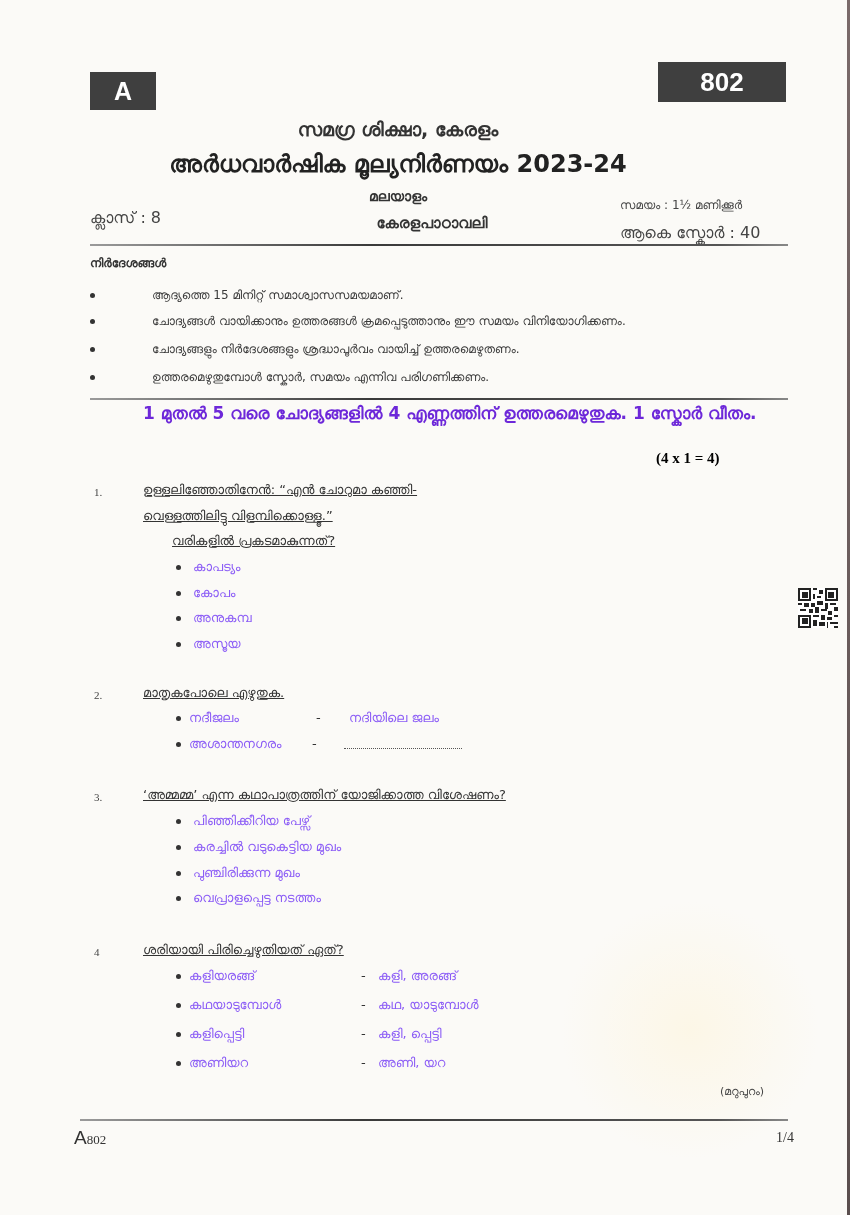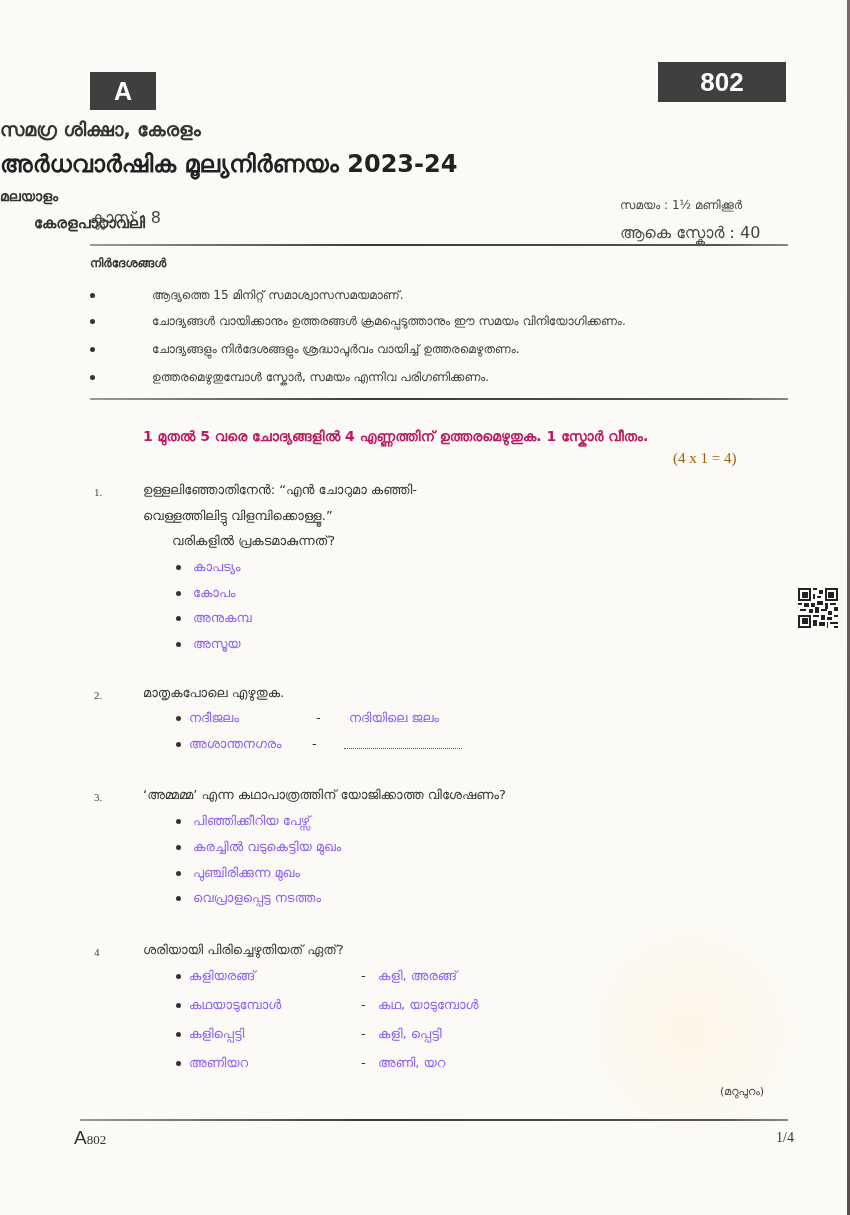--- a/index.html
+++ b/index.html
@@ -9,37 +9,37 @@
     font-family: "DejaVu Sans", "Liberation Sans", sans-serif;
     color: #2a2a2a;
     position: relative;
   }
   .page-edge { position: absolute; right: 0; top: 0; width: 3px; height: 1215px; background: linear-gradient(#7a6a6a, #5a4e4e); }
   .warm { position: absolute; left: 560px; top: 900px; width: 260px; height: 260px; background: radial-gradient(circle, rgba(255,240,200,0.35), rgba(255,240,200,0) 70%); }
   .badge { position: absolute; background: #3f3f3f; color: #fff; font-family: "Liberation Sans", sans-serif; font-weight: bold; display: flex; align-items: center; justify-content: center; }
   .badge-a { left: 90px; top: 72px; width: 66px; height: 38px; font-size: 25px; }
   .badge-code { left: 658px; top: 62px; width: 128px; height: 40px; font-size: 26px; }
   .abs { position: absolute; white-space: nowrap; }
-  .center { left: 0; width: 776px; text-align: left; }
+  .center { left: 10px; width: 776px; text-align: center; }
   .org { top: 118px; font-size: 19px; font-weight: bold; color: #333; }
   .title { top: 150px; font-size: 24px; font-weight: bold; color: #222; }
   .subject { top: 188px; font-size: 14px; font-weight: bold; color: #333; }
   .book { top: 214px; font-size: 15px; font-weight: bold; color: #333; padding-left: 34px; }
   .class-lbl { left: 90px; top: 208px; font-size: 16px; color: #444; }
   .time-lbl { left: 620px; top: 198px; font-size: 12px; color: #444; }
   .score-lbl { left: 620px; top: 223px; font-size: 16px; color: #444; }
   .rule { position: absolute; height: 2px; background: linear-gradient(90deg, #9a9a9a, #3a3a3a 40%, #555 90%, #888); }
   .instr-head { left: 90px; top: 256px; font-size: 12px; font-weight: bold; color: #333; }
   .instr { left: 90px; font-size: 12px; color: #3a3a3a; }
   .instr .dot, .opt .dot { display: inline-block; width: 5px; height: 5px; border-radius: 50%; background: #333; vertical-align: middle; }
   .instr .txt { position: absolute; left: 62px; top: 0; }
-  .section-head { left: 143px; top: 428px; font-size: 14px; font-weight: bold; color: #be185d; }
-  .marks { left: 673px; top: 450px; font-size: 15px; font-weight: normal; font-family: "Liberation Serif", serif; color: #a16207; }
+  .section-head { left: 143px; top: 403px; font-size: 17px; font-weight: bold; color: #6d28d9; }
+  .marks { left: 656px; top: 450px; font-size: 15px; font-weight: bold; font-family: "Liberation Serif", serif; color: #000000; }
   .qnum { left: 94px; font-size: 11px; color: #444; font-family: "Liberation Serif", serif; }
-  .qtext { left: 143px; font-size: 13px; color: #333; }
+  .qtext { left: 143px; font-size: 13px; color: #333; text-decoration: underline; }
   .opt { font-size: 13px; color: #8b5cf6; }
   .opt .dot { margin-right: 12px; }
   .opt2 .dot { margin-right: 8px; }
   .dash { font-size: 13px; color: #333; }
   .dotted { border-bottom: 1px dotted #555; width: 118px; height: 12px; }
   .qr { position: absolute; left: 798px; top: 588px; width: 40px; height: 40px; }
   .footer-a { left: 74px; top: 1127px; font-family: "Liberation Sans", sans-serif; font-size: 19px; color: #333; }
   .footer-a small { font-family: "Liberation Serif", serif; font-size: 13px; }
   .footer-page { left: 776px; top: 1130px; font-family: "Liberation Serif", serif; font-size: 14px; color: #333; }
   .pto { left: 720px; top: 1085px; font-size: 11px; color: #444; }

